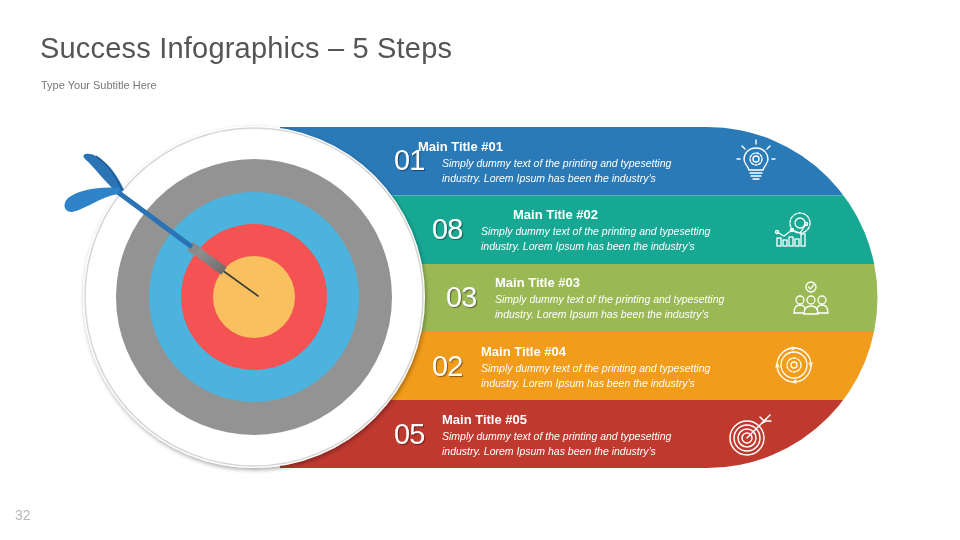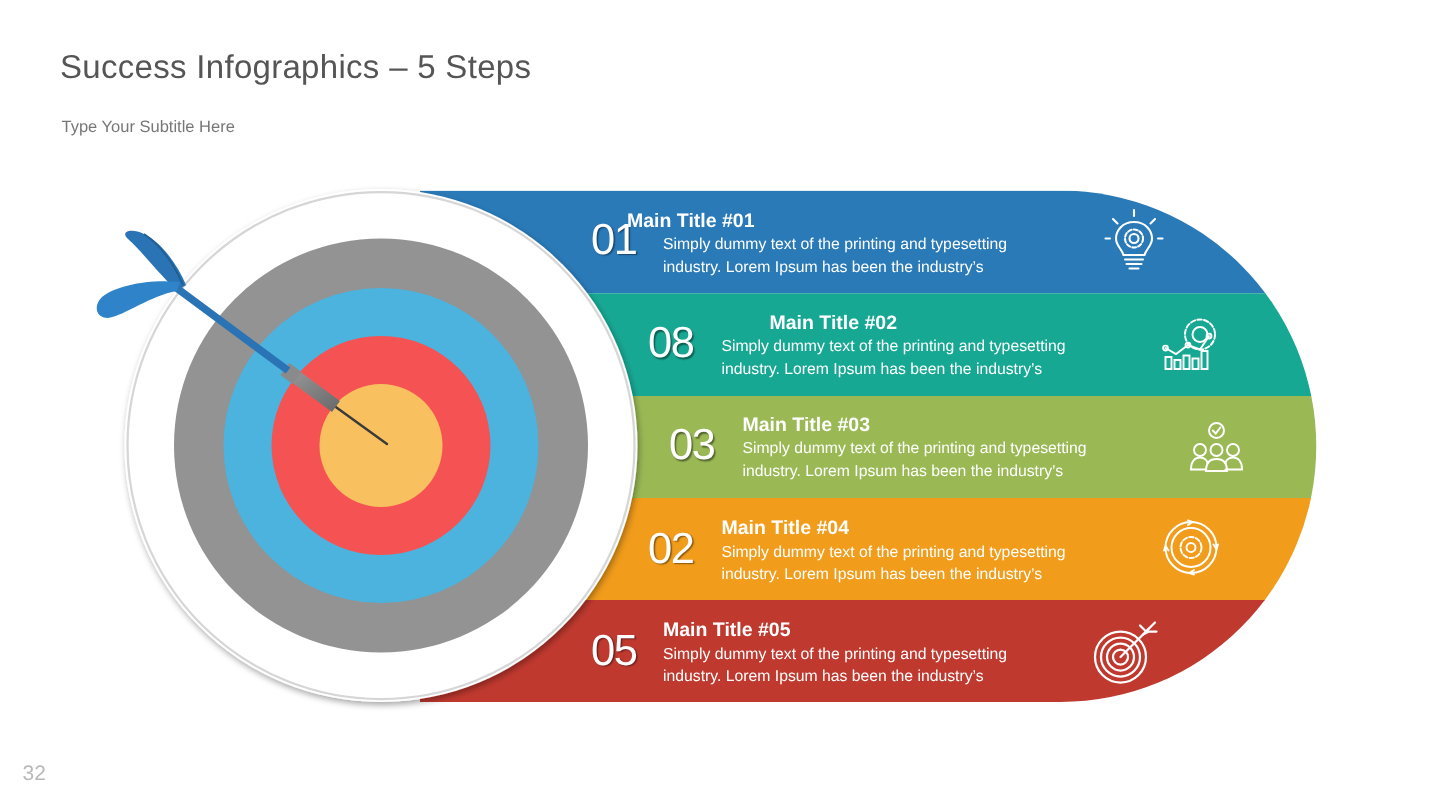--- a/index.html
+++ b/index.html
@@ -1,23 +1,23 @@
 <!DOCTYPE html>
 <html><head>
 <meta charset="utf-8">
 <style>
   html, body { margin:0; padding:0; }
   body { width:960px; height:540px; position:relative; overflow:hidden; background:#ffffff; font-family:"Liberation Sans", sans-serif; }
-  .title { position:absolute; left:40px; top:32px; font-size:22px; color:#555555; font-family:"Liberation Sans", sans-serif; letter-spacing:0.2px; white-space:nowrap; }
+  .title { position:absolute; left:40px; top:32px; font-size:29px; color:#555555; font-family:"Liberation Sans", sans-serif; letter-spacing:0.2px; white-space:nowrap; }
   .subtitle { position:absolute; left:41px; top:79px; font-size:11px; color:#777777; white-space:nowrap; }
   .page-num { position:absolute; left:15px; top:507px; font-size:14px; color:#b8b8b8; }
   .bands { position:absolute; left:0; top:0; width:960px; height:540px; }
   .num { position:absolute; font-size:29px; font-weight:normal; color:#ffffff; text-shadow:1px 1px 1px rgba(0,0,0,0.45); letter-spacing:-1px; }
   .t-title { position:absolute; font-size:13px; font-weight:bold; color:#ffffff; white-space:nowrap; }
-  .t-desc { position:absolute; font-size:10.5px; line-height:15px; color:#ffffff; width:300px; }
+  .t-desc { position:absolute; font-size:10.5px; line-height:15px; color:#ffffff; width:300px;font-style:italic; }
   .icon { position:absolute; }
 </style>
 </head>
 <body>
 
 <div class="title">Success Infographics – 5 Steps</div>
 <div class="subtitle">Type Your Subtitle Here</div>
 
 <svg class="bands" width="960" height="540" viewBox="0 0 960 540">
   <defs>

